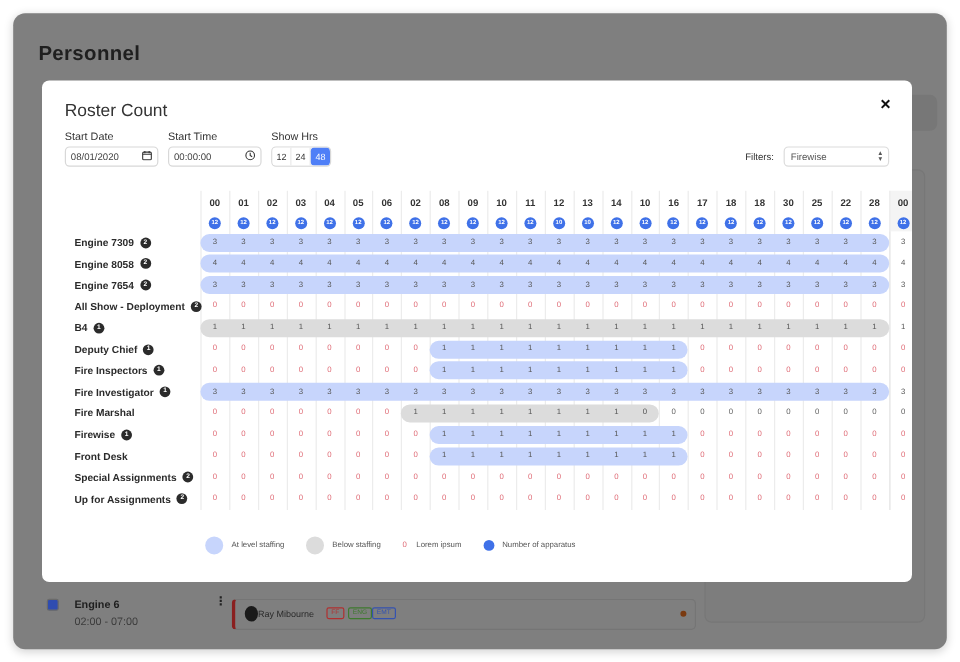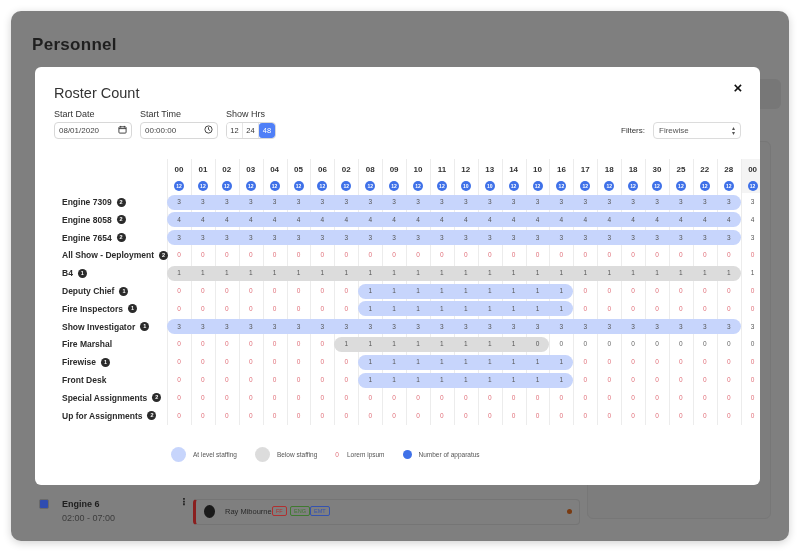--- a/index.html
+++ b/index.html
@@ -61,21 +61,21 @@
   <div class="bg-panel-right"></div>
 </div>
 
 <div>
   <div class="bg-check" style="left:39px;top:499px;"></div>
   <div class="bg-engine-name" style="left:62px;top:499px;">Engine 6</div>
   <div class="bg-engine-time" style="left:62px;top:513px;">02:00 - 07:00</div>
   <div class="bg-kebab" style="left:179px;top:496px;">⋮</div>
   <div class="bg-card" style="left:193px;top:499px;width:387px;height:26px;"></div>
   <div class="bg-avatar" style="left:204px;top:505px;"></div>
-  <div class="bg-person" style="left:225px;top:507px;">Ray Mibourne</div>
+  <div class="bg-person" style="left:215px;top:507px;">Ray Mibourne</div>
   <div class="bg-tag" style="left:272px;top:506px;border:1px solid #b03030;color:#b03030;">FF</div>
   <div class="bg-tag" style="left:290px;top:506px;border:1px solid #3f7a2f;color:#3f7a2f;">ENG</div>
   <div class="bg-tag" style="left:310px;top:506px;border:1px solid #3452b0;color:#3452b0;">EMT</div>
   <div class="bg-dot" style="left:567px;top:509px;"></div>
 </div>
 
 <div class="modal">
   <div class="modal-title">Roster Count</div>
   <div class="close-btn">×</div>
 
@@ -372,21 +372,21 @@
       <div class="cell" style="left: 514.4px; top: 142.8px;">1</div>
       <div class="cell zero" style="left: 538.3px; top: 142.8px;">0</div>
       <div class="cell zero" style="left: 562.2px; top: 142.8px;">0</div>
       <div class="cell zero" style="left: 586.1px; top: 142.8px;">0</div>
       <div class="cell zero" style="left: 610px; top: 142.8px;">0</div>
       <div class="cell zero" style="left: 633.9px; top: 142.8px;">0</div>
       <div class="cell zero" style="left: 657.8px; top: 142.8px;">0</div>
       <div class="cell zero" style="left: 681.7px; top: 142.8px;">0</div>
       <div class="cell zero" style="left: 705.6px; top: 142.8px;">0</div>
       <div class="row-label" style="top: 160.6px;">
-        <span>Show Investigator</span>
+        <span>Fire Investigator</span>
         <span class="count-badge">1</span>
       </div>
       <div class="bar level" style="left: 132px; width: 573.6px; top: 160.1px;"></div>
       <div class="cell" style="left: 132px; top: 160.6px;">3</div>
       <div class="cell" style="left: 155.9px; top: 160.6px;">3</div>
       <div class="cell" style="left: 179.8px; top: 160.6px;">3</div>
       <div class="cell" style="left: 203.7px; top: 160.6px;">3</div>
       <div class="cell" style="left: 227.6px; top: 160.6px;">3</div>
       <div class="cell" style="left: 251.5px; top: 160.6px;">3</div>
       <div class="cell" style="left: 275.4px; top: 160.6px;">3</div>

